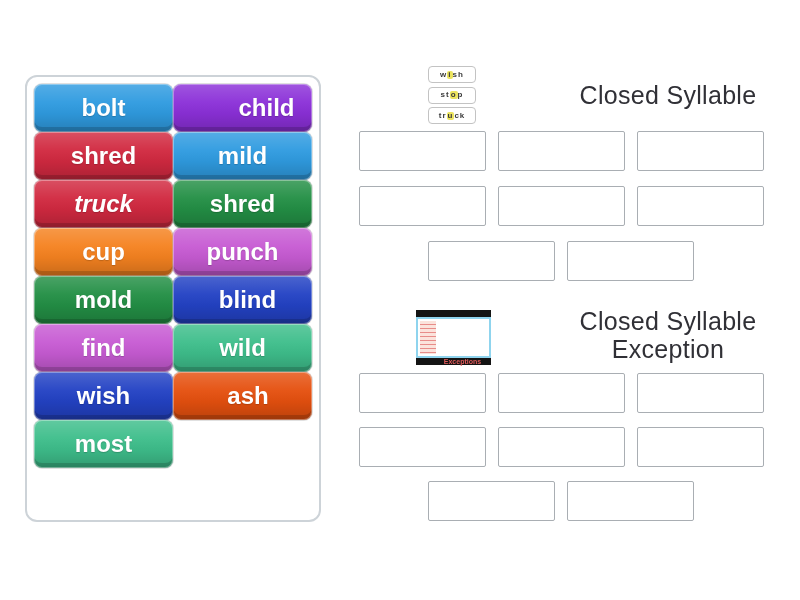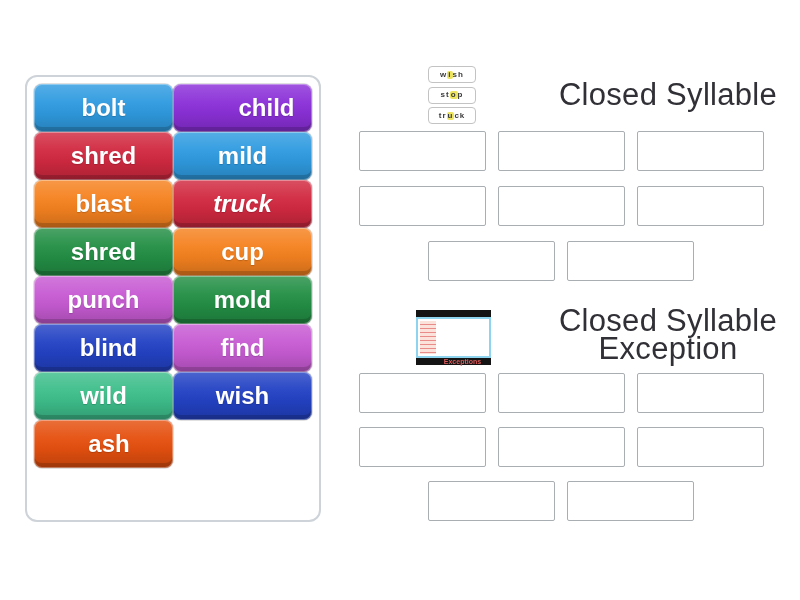--- a/index.html
+++ b/index.html
@@ -25,21 +25,21 @@
       rgba(255,255,255,0.04) 38%, rgba(0,0,0,0.04) 62%, rgba(0,0,0,0.18) 100%);
     box-shadow:0 0 0 1px rgba(0,0,0,0.12),
       inset 0 0 0 1px rgba(255,255,255,0.35),
       inset 0 -5px 0 rgba(0,0,0,0.16);
     cursor:grab;user-select:none;
   }
 
   
   .group-title{
     position:absolute;left:543px;width:250px;text-align:center;
-    font-size:31px;line-height:28px;color:#303036;letter-spacing:0.3px;
+    font-size:25px;line-height:28px;color:#303036;letter-spacing:0.3px;
   }
   #title-0{top:81px;}
   #title-1{top:307px;}
 
   
   .slot-row{
     position:absolute;left:350px;width:422px;
     display:flex;justify-content:center;gap:12px;
   }
   #g0r0{top:131px;} #g0r1{top:186px;} #g0r2{top:241px;}
@@ -83,31 +83,31 @@
   .thumb2-line{font-size:7px;line-height:8px;}
 </style>
 </head>
 <body>
 
 <div id="word-bank">
     <div class="tile" style="background-color: rgb(47, 155, 224);">bolt</div>
     <div class="tile" style="background-color: rgb(139, 48, 216); padding-left: 48px;">child</div>
     <div class="tile" style="background-color: rgb(209, 41, 64);">shred</div>
     <div class="tile" style="background-color: rgb(47, 155, 224);">mild</div>
-    <div class="tile" style="background-color: rgb(245, 130, 32);">blast</div>
     <div class="tile" style="background-color: rgb(209, 41, 64); font-style: italic;">truck</div>
     <div class="tile" style="background-color: rgb(35, 143, 69);">shred</div>
     <div class="tile" style="background-color: rgb(245, 130, 32);">cup</div>
     <div class="tile" style="background-color: rgb(199, 91, 211);">punch</div>
     <div class="tile" style="background-color: rgb(35, 143, 69);">mold</div>
     <div class="tile" style="background-color: rgb(35, 66, 196); padding-left: 10px;">blind</div>
     <div class="tile" style="background-color: rgb(199, 91, 211);">find</div>
     <div class="tile" style="background-color: rgb(62, 190, 139);">wild</div>
     <div class="tile" style="background-color: rgb(35, 66, 196);">wish</div>
     <div class="tile" style="background-color: rgb(229, 80, 15); padding-left: 11px;">ash</div>
+    <div class="tile" style="background-color: rgb(62, 190, 139);">most</div>
   </div>
 
 <div id="thumb-0">
     <div class="mini-card">
       <span>w</span>
       <span class="hl" style="background: rgb(236, 228, 95);">i</span>
       <span>s</span>
       <span>h</span>
     </div>
     <div class="mini-card">

